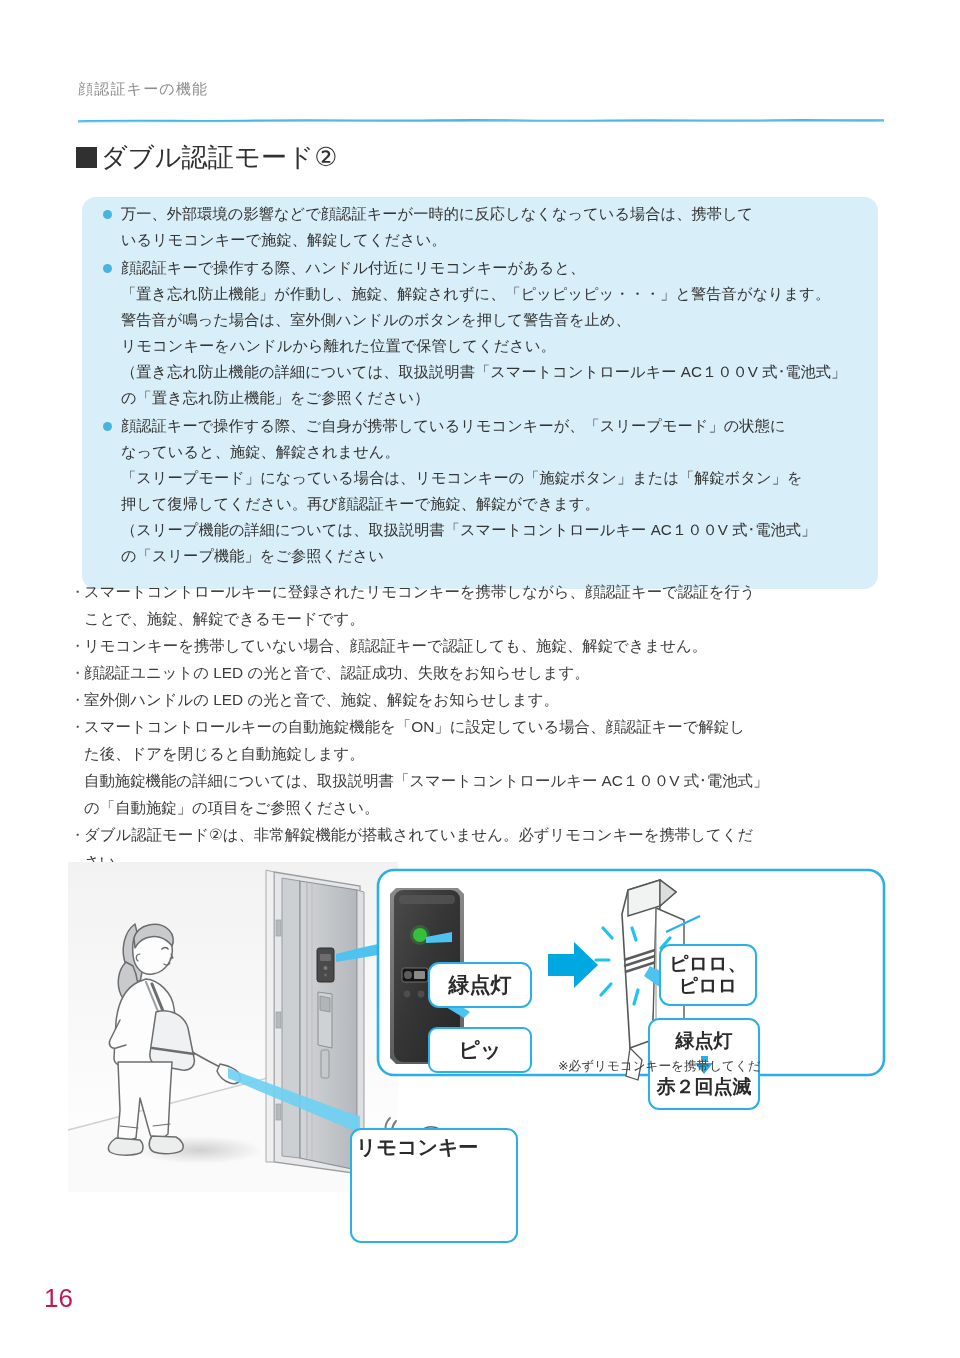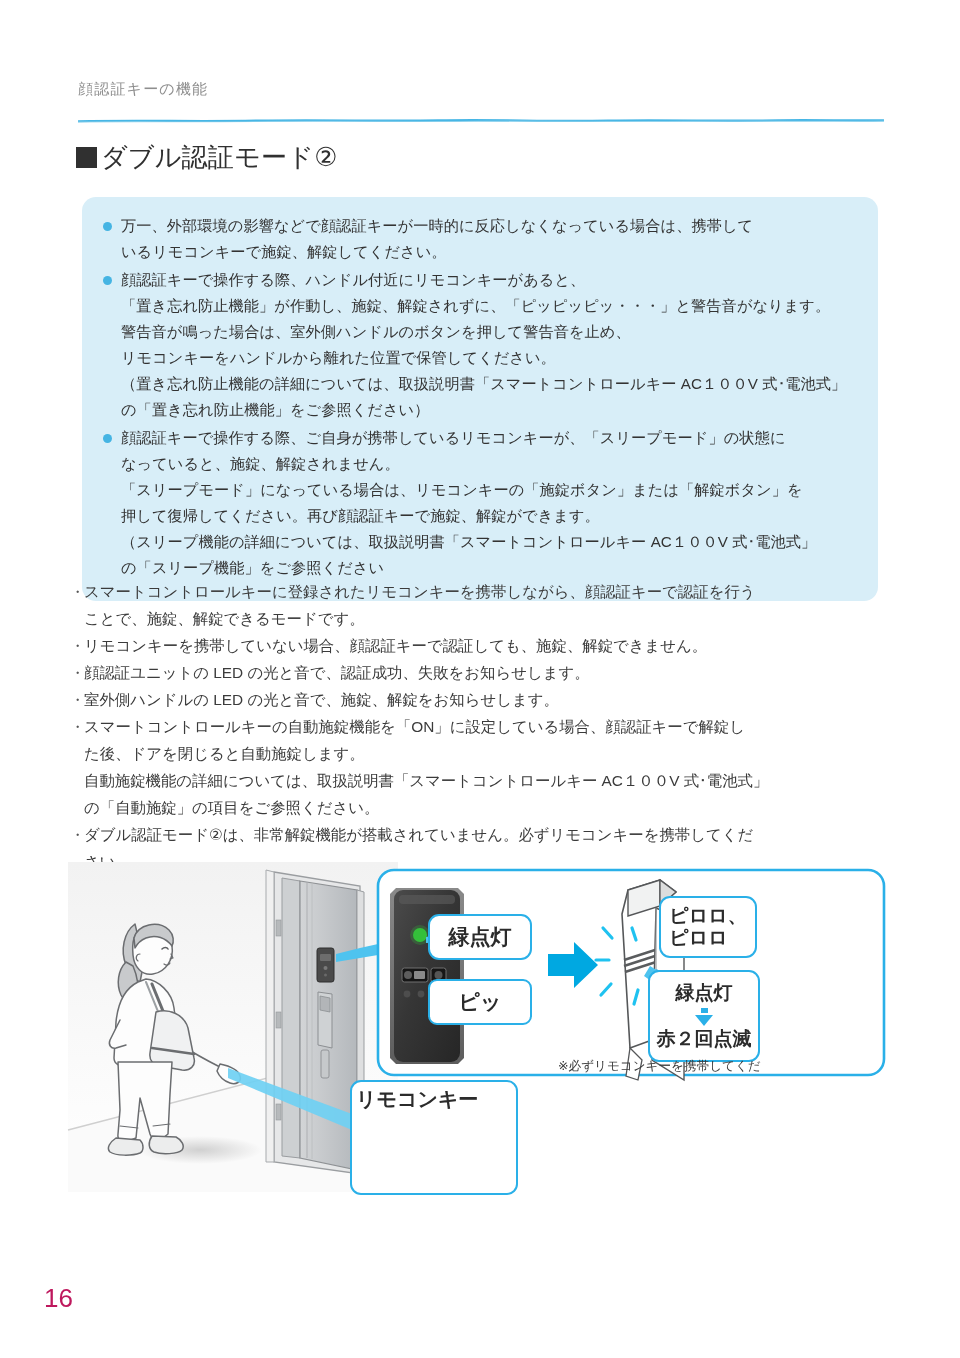--- a/index.html
+++ b/index.html
@@ -65,21 +65,21 @@
 
   
   .notice-box {
     position: absolute;
     left: 82px;
     top: 197px;
     width: 796px;
     box-sizing: border-box;
     background: #d8eef8;
     border-radius: 14px;
-    padding: 16px 20px 18px 18px;
+    padding: 4px 20px 18px 18px;
   }
   .notice-item {
     display: flex;
     align-items: flex-start;
     margin-bottom: 2px;
   }
   .notice-bullet {
     flex: 0 0 auto;
     width: 9px;
     height: 9px;
@@ -140,24 +140,25 @@
   
   .callout {
     position: absolute;
     box-sizing: border-box;
     background: #ffffff;
     border: 2.6px solid #2ab0e8;
     border-radius: 11px;
     display: flex;
     align-items: center;
     justify-content: center;
-    text-align: left;
+    text-align: center;
     color: #2b2b2b;
     font-weight: bold;
     line-height: 1.18;
+    margin-top: 48px;
   }
   .callout-green    { left: 368px; top: 52px;  width: 104px; height: 46px; font-size: 21px; }
   .callout-beep     { left: 368px; top: 117px; width: 104px; height: 46px; font-size: 21px; border-radius: 9px; }
   .callout-piroro   { left: 599px; top: 34px;  width: 98px;  height: 62px; font-size: 19px; }
   .callout-status   { left: 588px; top: 108px; width: 112px; height: 92px; font-size: 19px;
                       flex-direction: column; gap: 1px; }
   .callout-status .arrow-down {
     display: block;
     width: 0; height: 0;
     border-left: 9px solid transparent;

